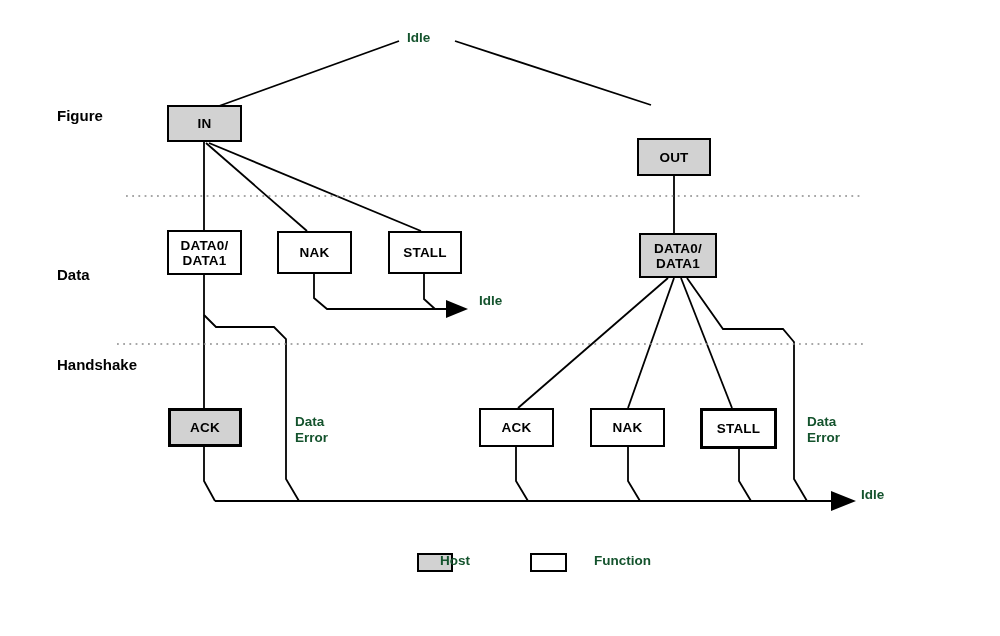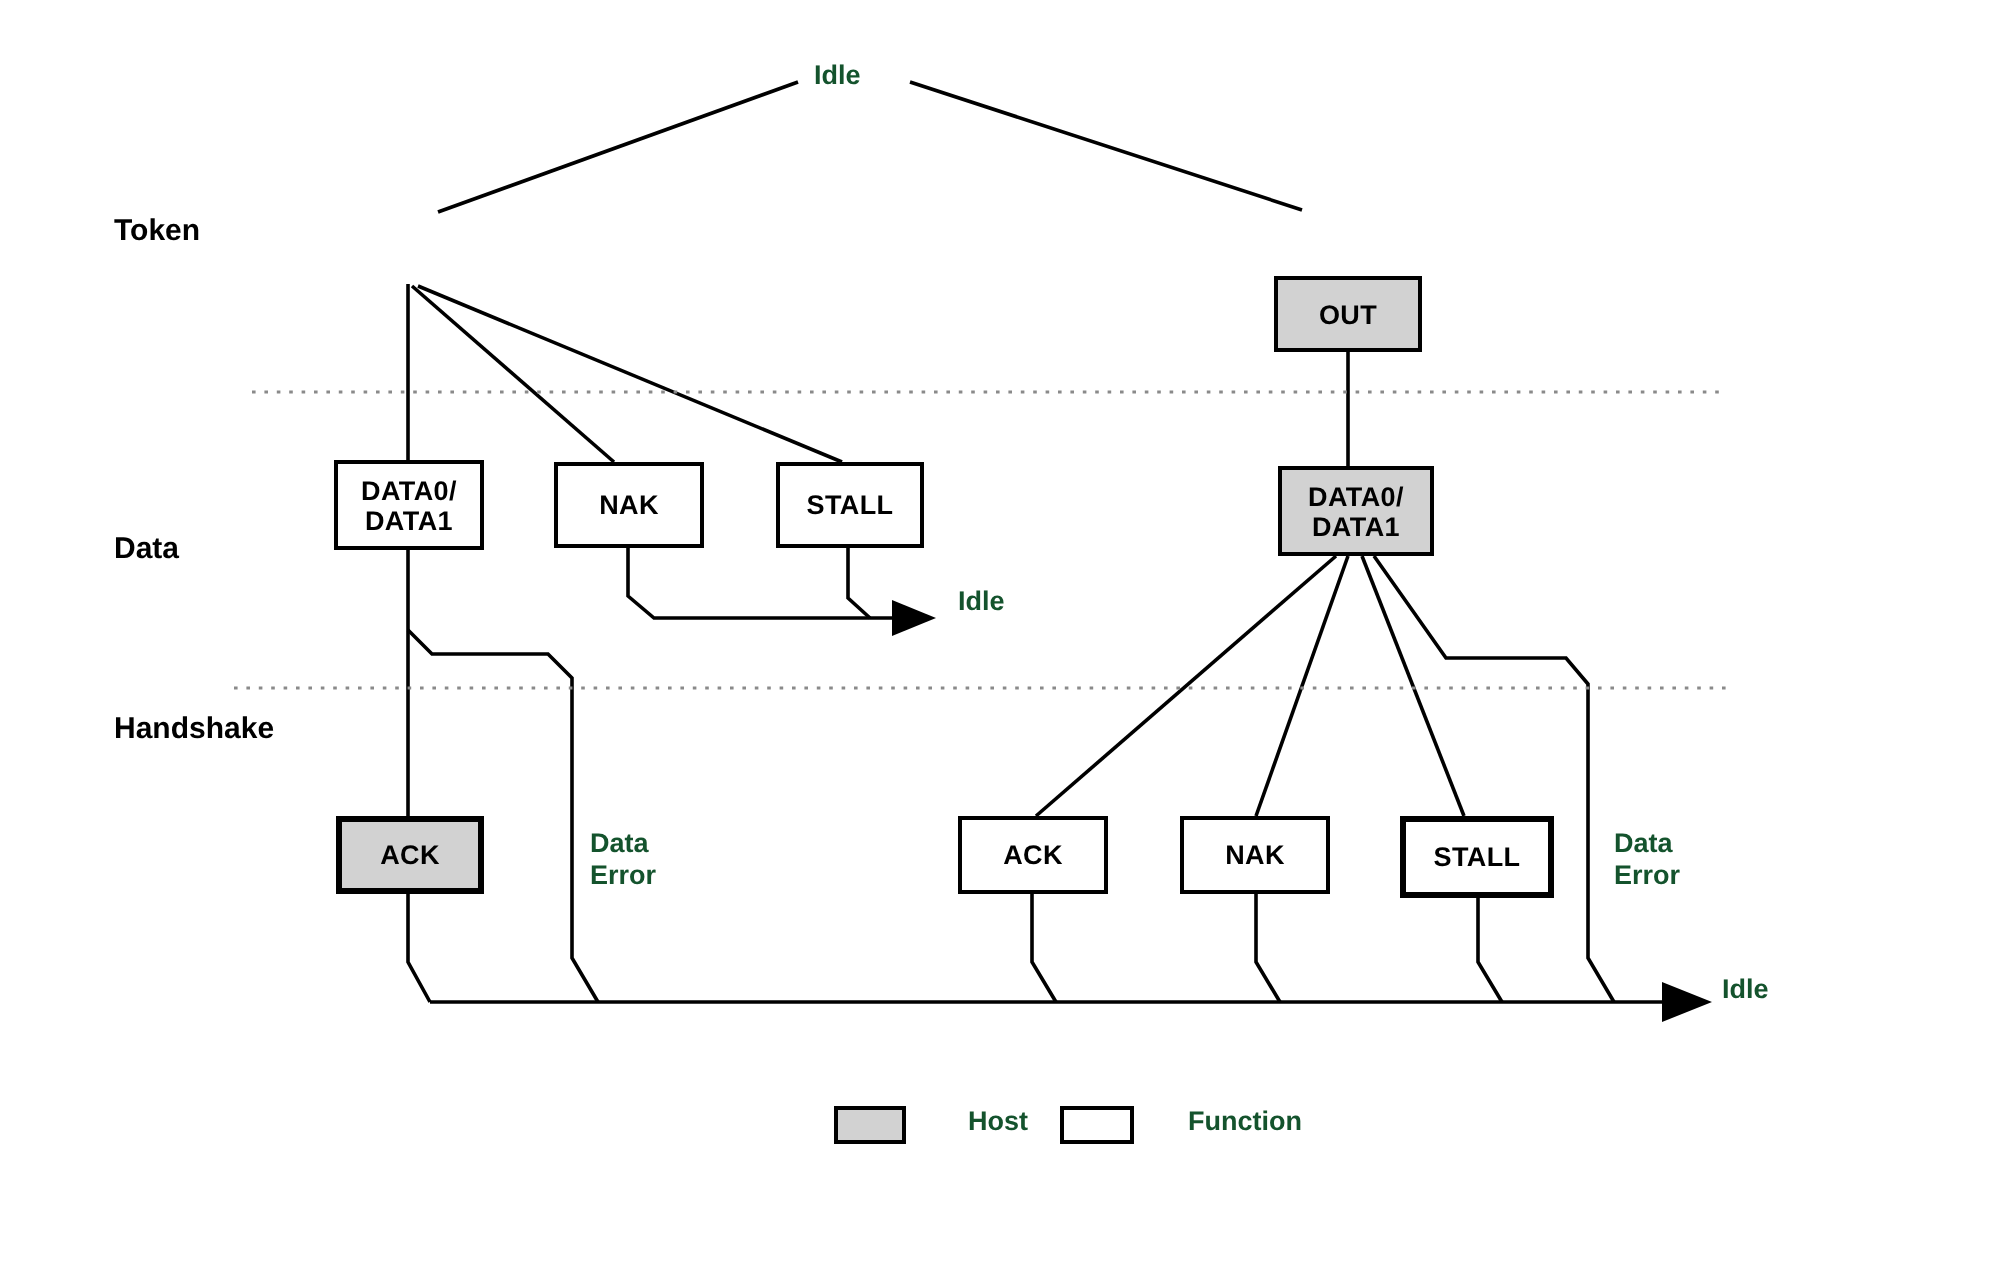--- a/index.html
+++ b/index.html
@@ -71,46 +71,47 @@
 
     <g stroke="#8a8a8a" stroke-width="1.4" stroke-dasharray="1.8 4.4" fill="none">
       <line x1="126" y1="196" x2="862" y2="196"></line>
       <line x1="117" y1="344" x2="864" y2="344"></line>
     </g>
 
     <polygon points="446,300 468,309 446,318" fill="#000000"></polygon>
     <polygon points="831,491 856,501 831,511" fill="#000000"></polygon>
   </svg>
 
-  <div class="rowlabel" style="left:57px;top:107px;">Token</div>
+  <div class="rowlabel" style="left:57px;top:107px;">Figure</div>
   <div class="rowlabel" style="left:57px;top:266px;">Data</div>
   <div class="rowlabel" style="left:57px;top:356px;">Handshake</div>
 
   <div class="small-label" style="left:407px;top:30px;">Idle</div>
   <div class="small-label" style="left:479px;top:293px;">Idle</div>
   <div class="small-label" style="left:861px;top:487px;">Idle</div>
 
   <div class="small-label" style="left:295px;top:414px;">Data
 Error</div>
   <div class="small-label" style="left:807px;top:414px;">Data
 Error</div>
 
+  <div class="box gray" style="left:167px;top:105px;width:75px;height:37px;">IN</div>
   <div class="box gray" style="left:637px;top:120px;width:74px;height:38px;margin-top:18px;">OUT</div>
 
   <div class="box" style="left:167px;top:230px;width:75px;height:45px;">DATA0/
 DATA1</div>
   <div class="box" style="left:277px;top:231px;width:75px;height:43px;">NAK</div>
   <div class="box" style="left:388px;top:231px;width:74px;height:43px;">STALL</div>
   <div class="box gray" style="left:639px;top:233px;width:78px;height:45px;">DATA0/
 DATA1</div>
 
   <div class="box gray b3" style="left:168px;top:408px;width:74px;height:39px;">ACK</div>
   <div class="box" style="left:479px;top:408px;width:75px;height:39px;">ACK</div>
   <div class="box" style="left:590px;top:408px;width:75px;height:39px;">NAK</div>
   <div class="box b3" style="left:700px;top:408px;width:77px;height:41px;">STALL</div>
 
   <div class="legend-swatch gray" style="left:417px;top:553px;width:36px;height:19px;"></div>
-  <div class="small-label" style="left:484px;top:553px;">Host</div>
+  <div class="small-label" style="left:440px;top:553px;">Host</div>
   <div class="legend-swatch" style="left:530px;top:553px;width:37px;height:19px;"></div>
   <div class="small-label" style="left:582px;top:553px;margin-left:12px;">Function</div>
 
 
 </div>
 
 </body></html>

